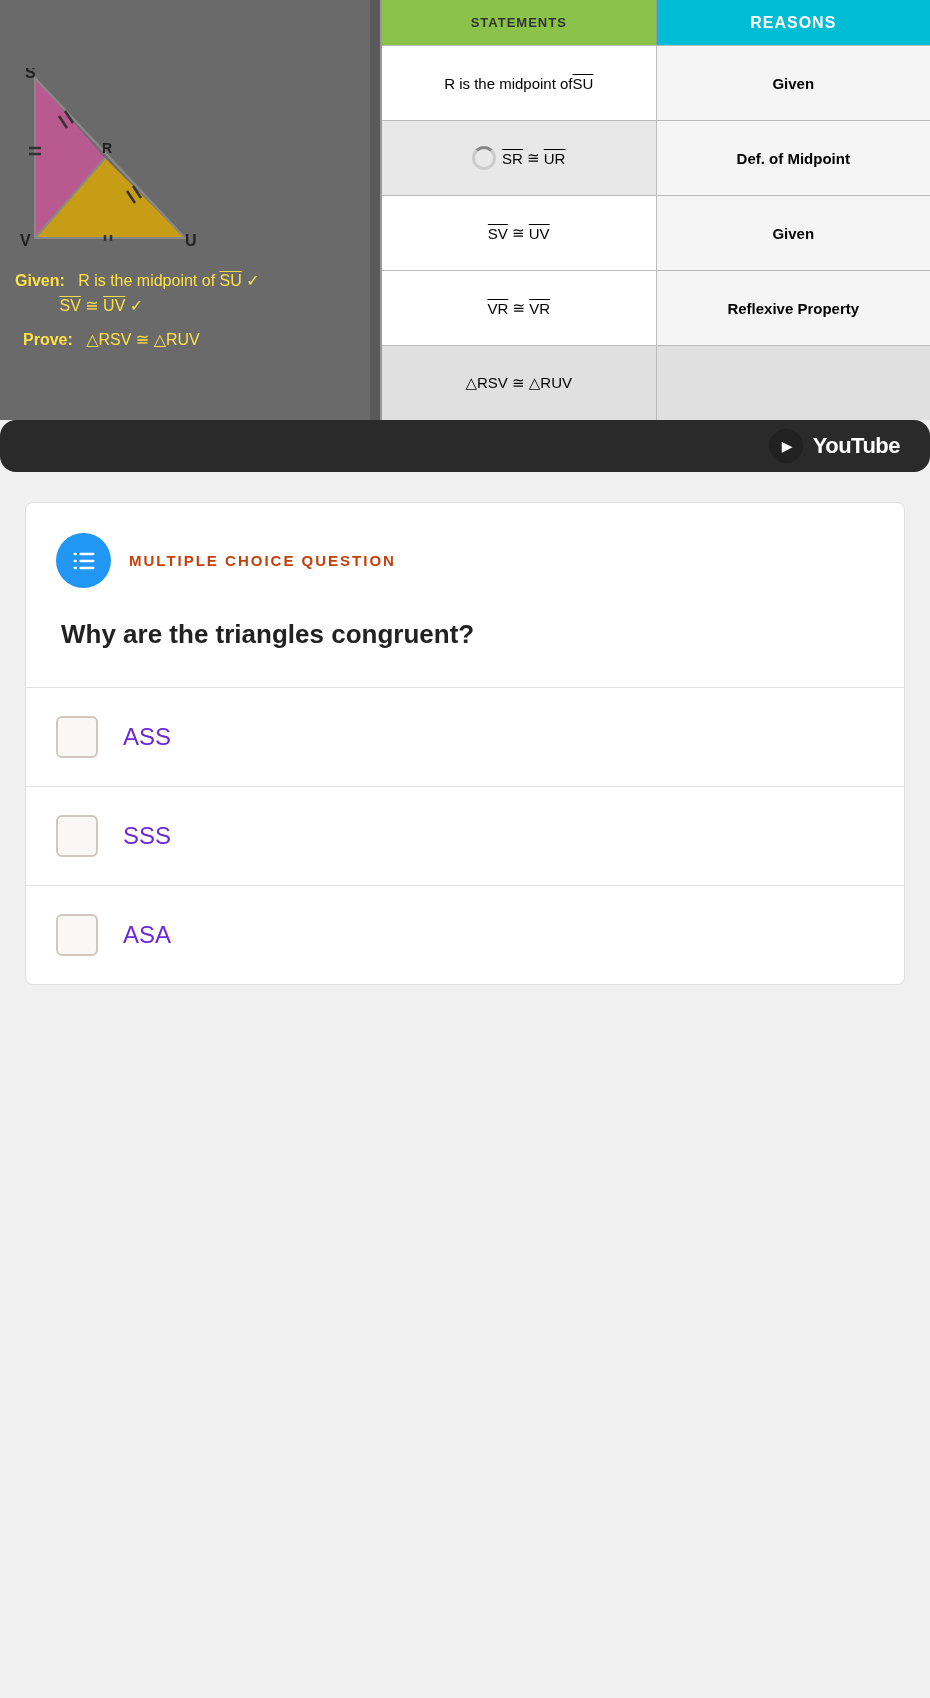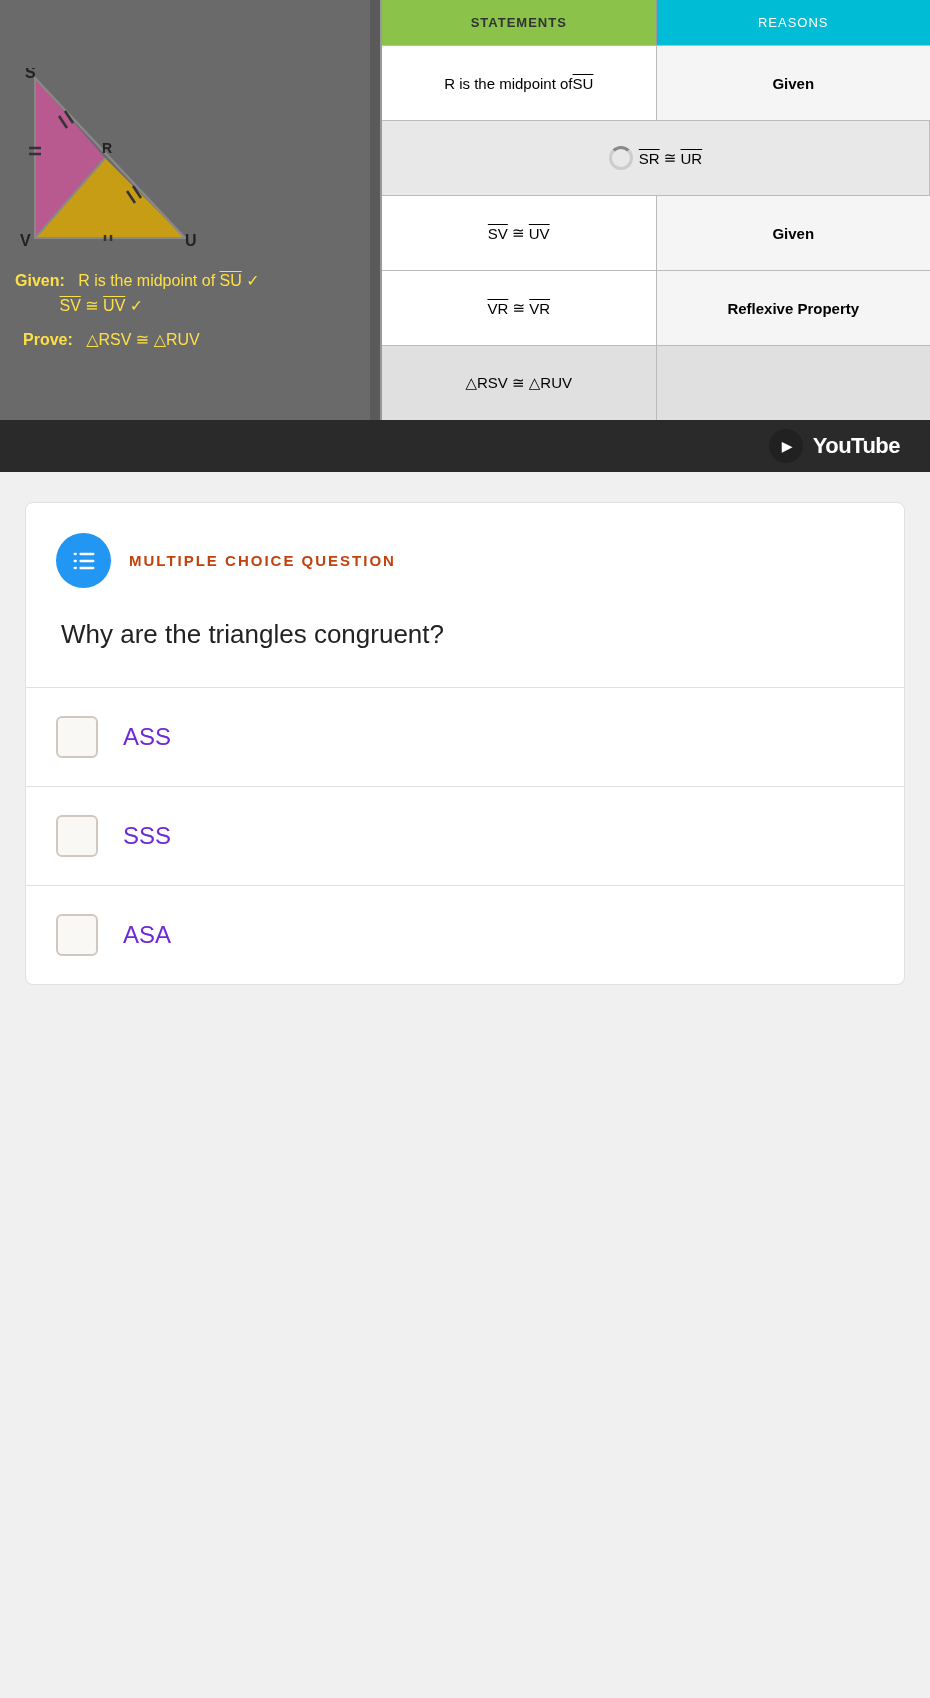--- a/index.html
+++ b/index.html
@@ -75,22 +75,22 @@
       letter-spacing: 1px;
       border-right: 1px solid #999;
     }
 
     .proof-header .col-reasons {
       flex: 1;
       background: #00bcd4;
       display: flex;
       align-items: center;
       justify-content: center;
-      font-size: 13px;
-      font-weight: normal;
+      font-size: 16px;
+      font-weight: bold;
       color: #fff;
       letter-spacing: 1px;
     }
 
     .proof-row {
       display: flex;
       border-top: 1px solid #bbb;
       flex: 1;
     }
 
@@ -147,20 +147,21 @@
 
     .youtube-bar {
       width: 930px;
       height: 52px;
       background: #2a2a2a;
       display: flex;
       align-items: center;
       justify-content: flex-end;
       padding-right: 30px;
       gap: 10px;
+      border-radius: 16px;
     }
 
     .yt-play {
       width: 34px;
       height: 34px;
       background: #212121;
       border-radius: 50%;
       display: flex;
       align-items: center;
       justify-content: center;
@@ -223,21 +224,21 @@
     .mcq-label {
       font-size: 15px;
       font-weight: 600;
       color: #c2410c;
       letter-spacing: 2px;
     }
 
     .question-text {
       font-size: 26px;
       color: #222;
-      font-weight: 400;
+      font-weight: 700;
       line-height: 1.4;
       padding: 0 5px;
     }
 
     .answer-option {
       background: white;
       border: 1px solid #e0e0e0;
       padding: 28px 30px;
       display: flex;
       align-items: center;
@@ -332,20 +333,21 @@
         R is the midpoint of <span class="overline">SU</span>
       </div>
       <div class="cell-reason">Given</div>
     </div>
 
     <div class="proof-row loading">
       <div class="cell-stmt">
         <span class="spinner"></span>
         <span class="overline">SR</span>&nbsp;≅&nbsp;<span class="overline">UR</span>
       </div>
+      <div class="cell-reason">Def. of Midpoint</div>
     </div>
 
     <div class="proof-row">
       <div class="cell-stmt">
         <span class="overline">SV</span>&nbsp;≅&nbsp;<span class="overline">UV</span>
       </div>
       <div class="cell-reason">Given</div>
     </div>
 
     <div class="proof-row">

